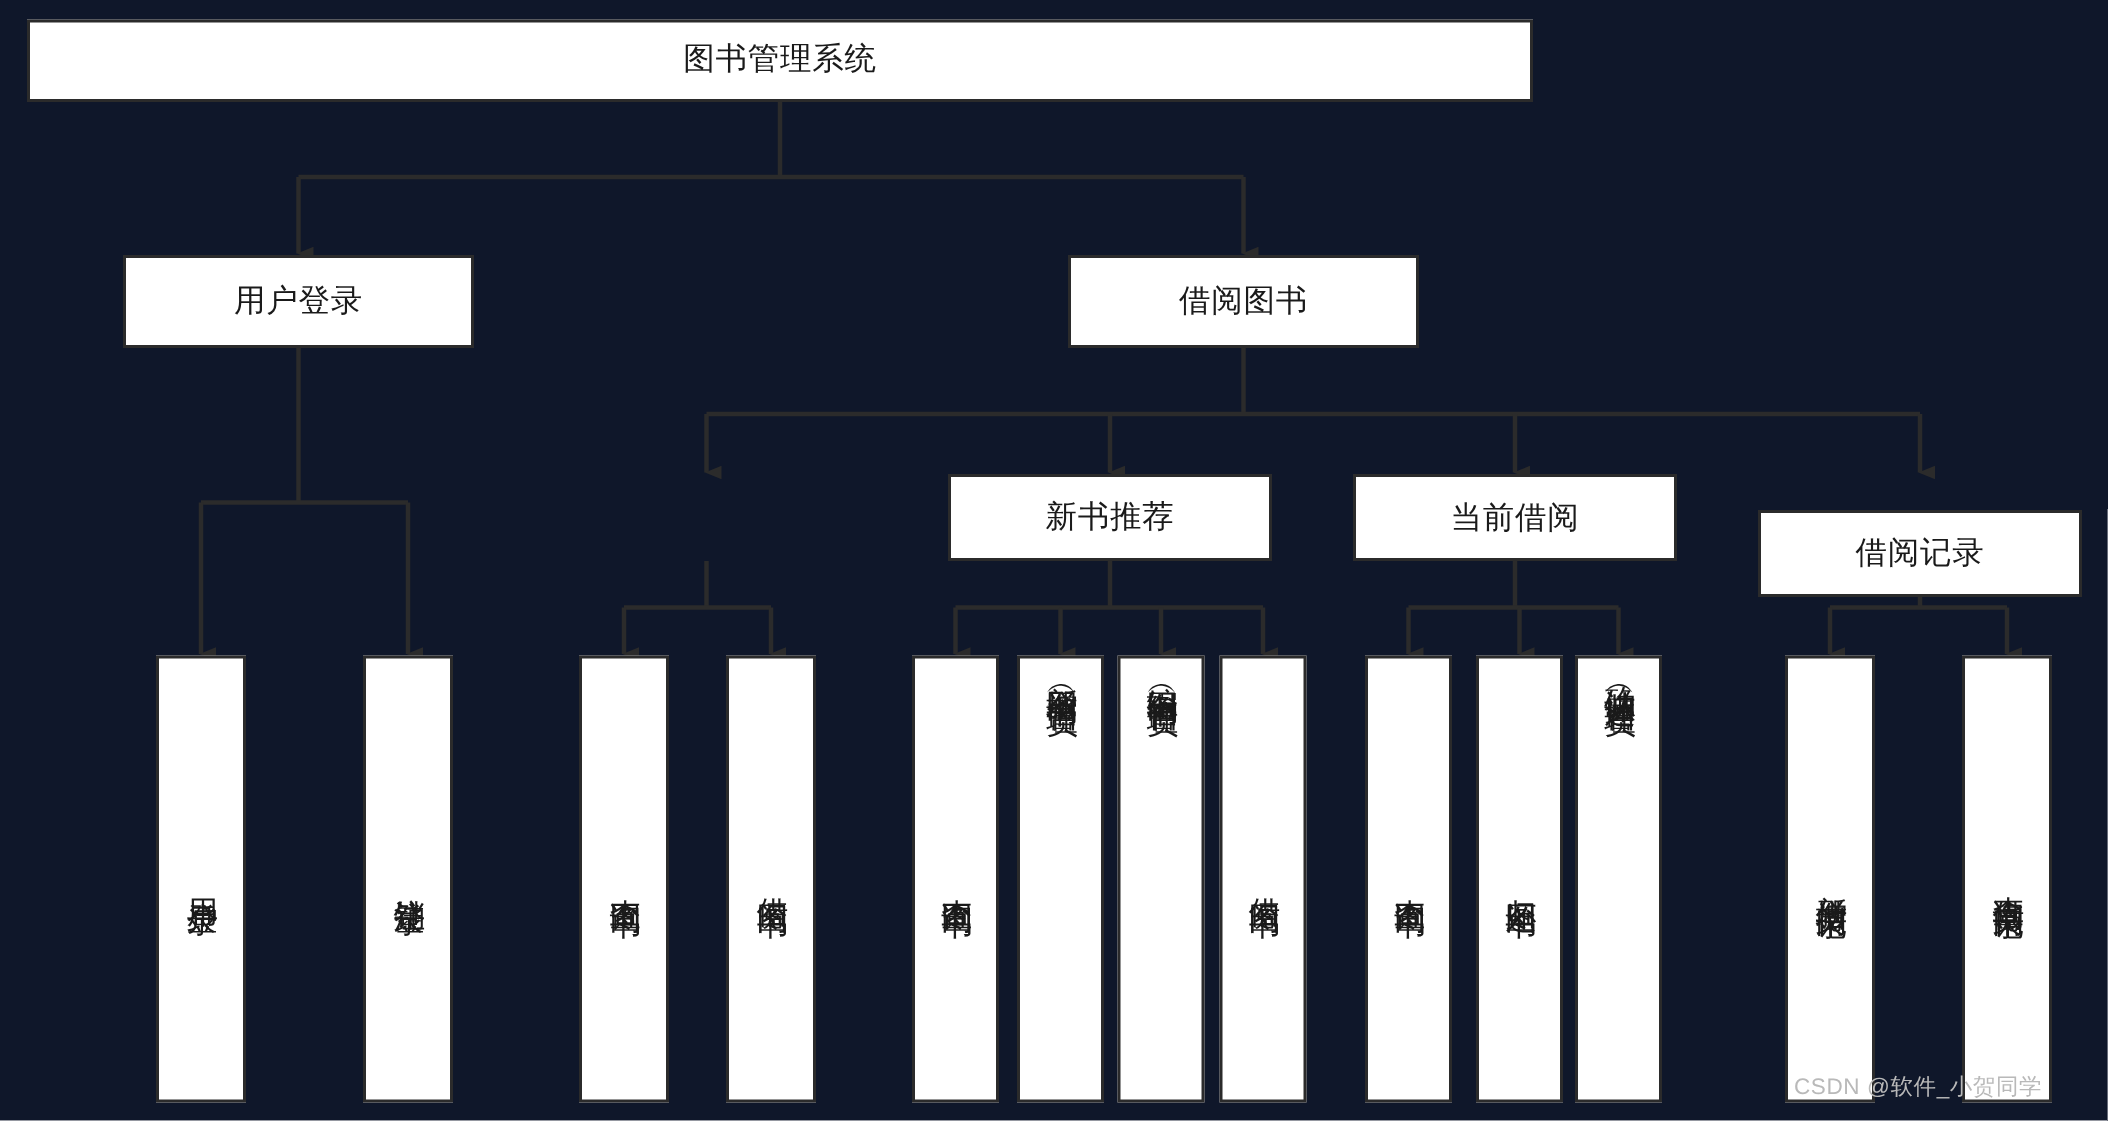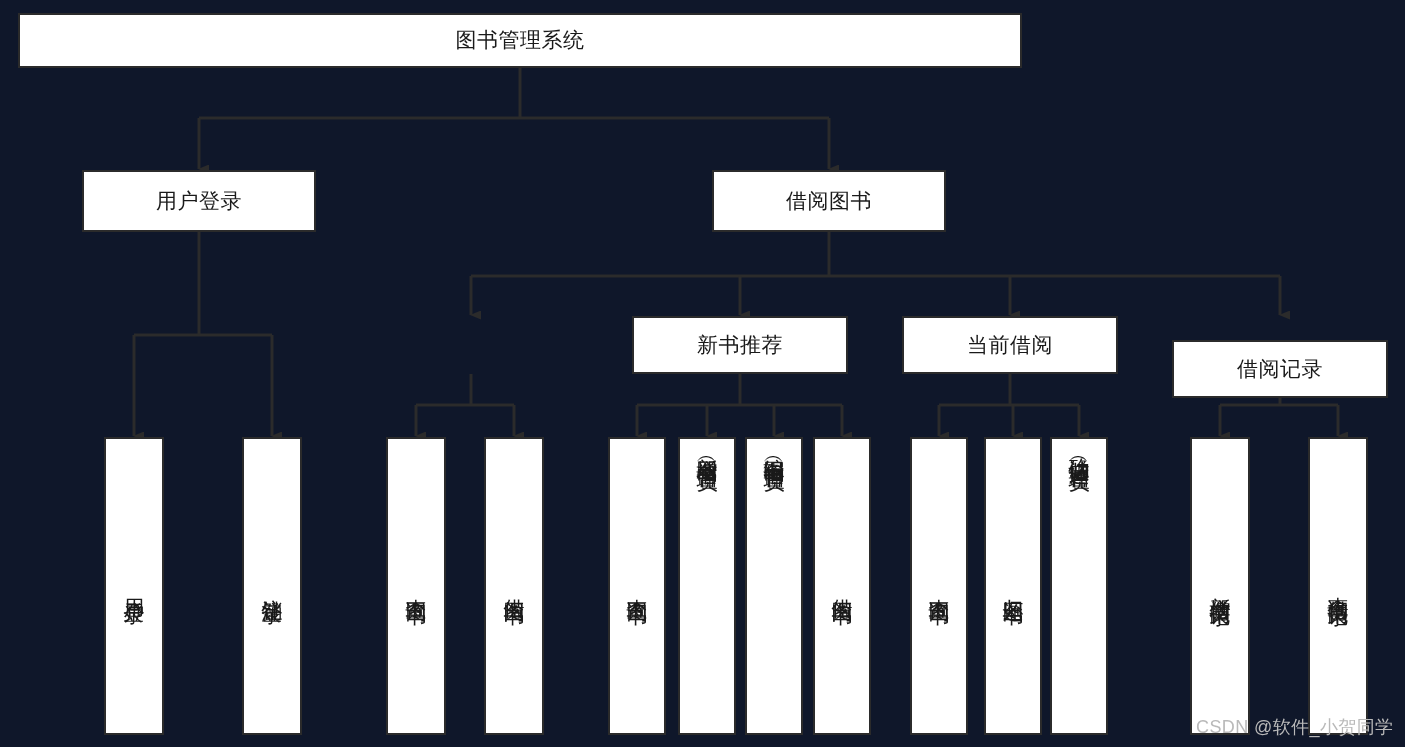--- a/index.html
+++ b/index.html
@@ -55,21 +55,21 @@
     justify-content: center;
     padding-top: 2px;
   }
   .node-box.vertical.centered {
     align-items: center;
     padding-top: 0;
   }
   .watermark {
     position: absolute;
     color: #b9b9b9;
-    font-size: 18px;
+    font-size: 15px;
     white-space: nowrap;
     pointer-events: none;
     letter-spacing: 0.4px;
   }
 </style>
 </head>
 <body>
 
 <div id="diagram-root">
 

